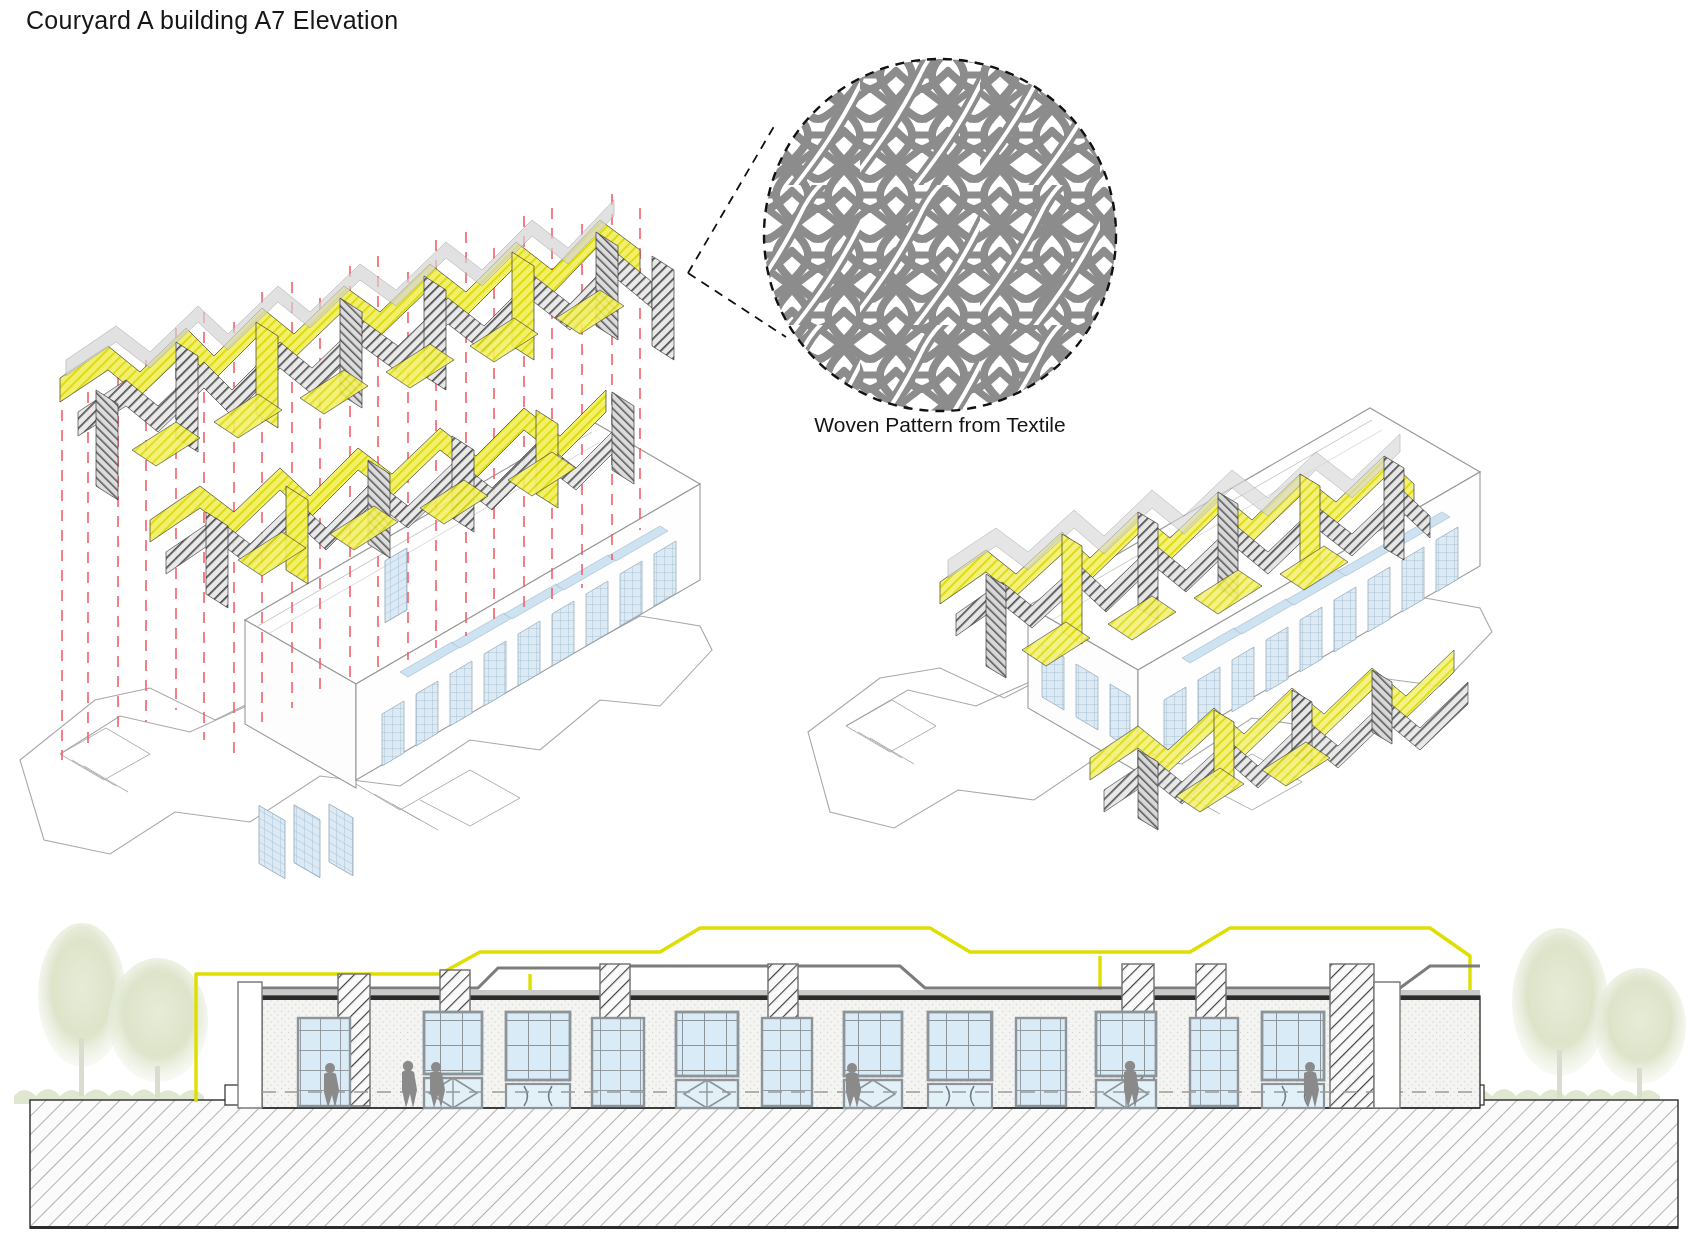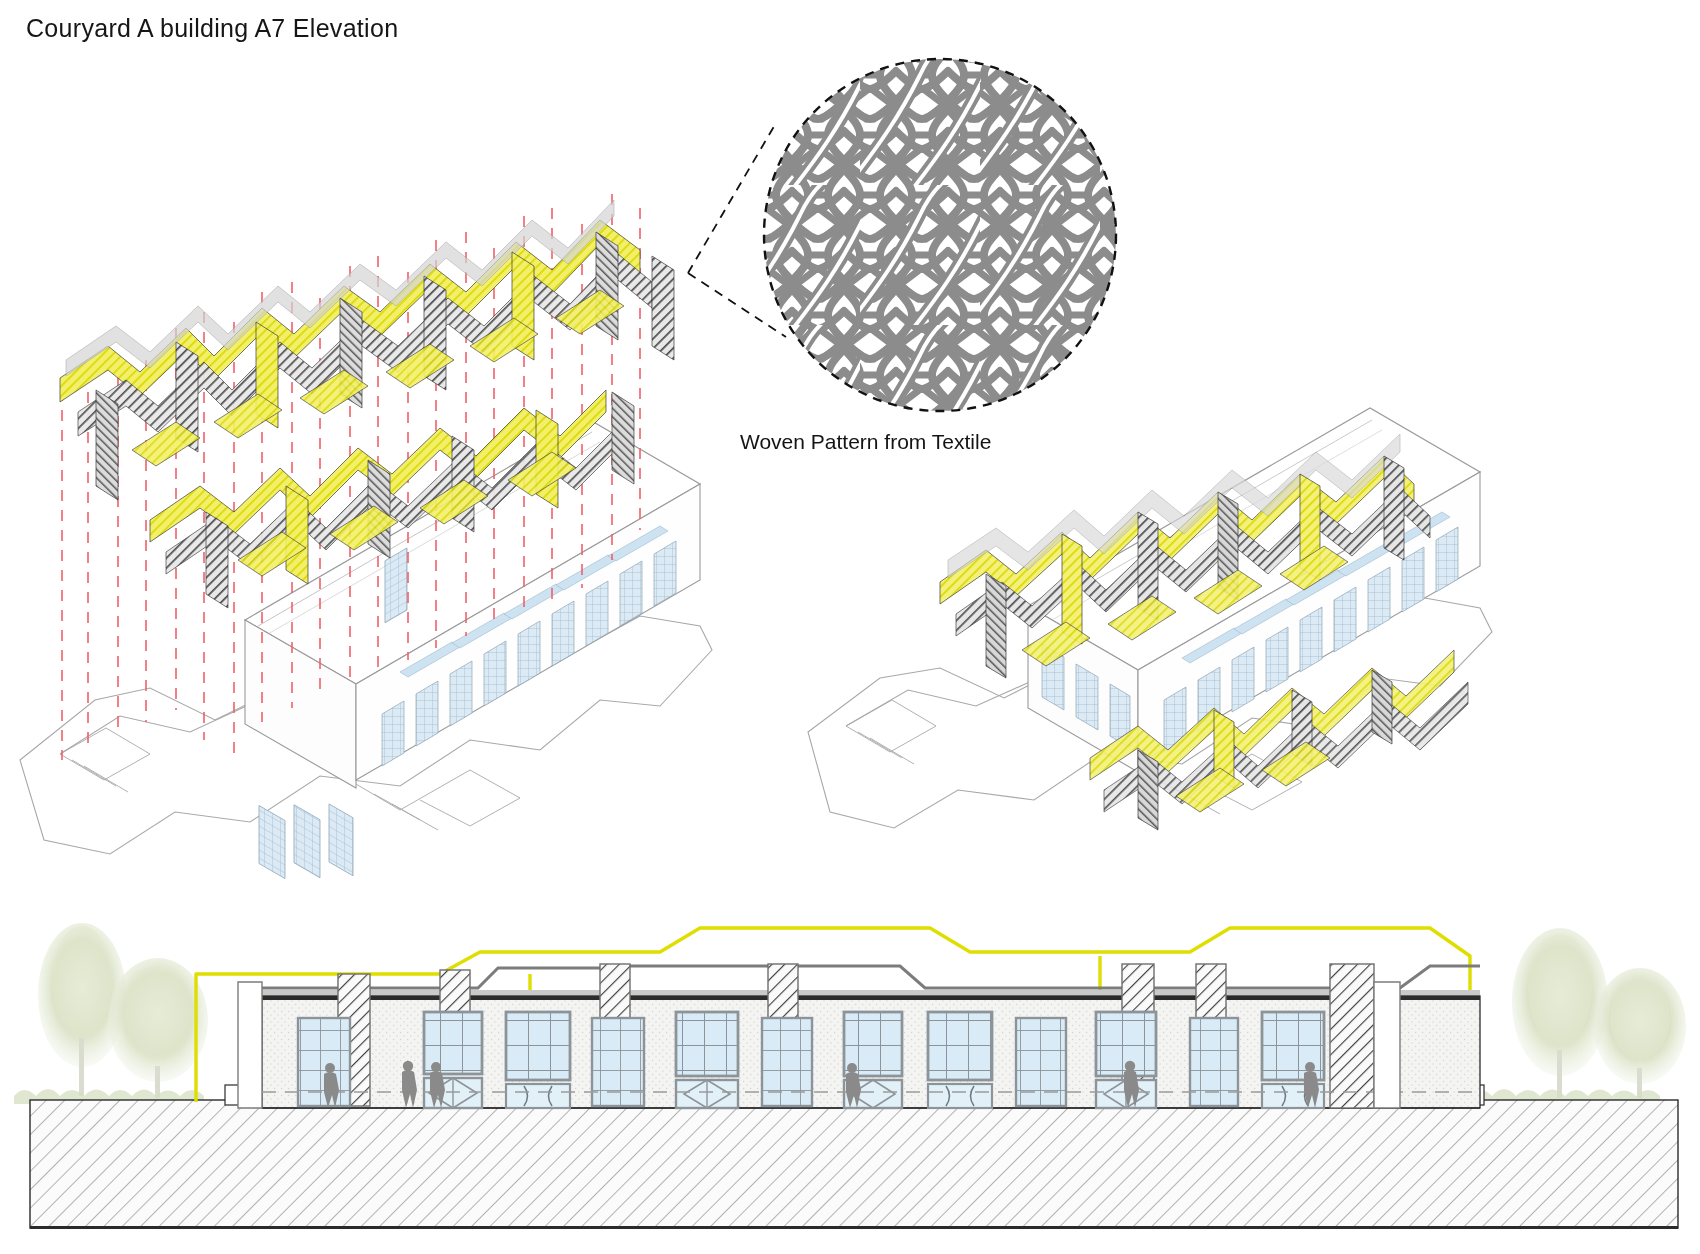--- a/index.html
+++ b/index.html
@@ -8,36 +8,35 @@
     font-family:"Liberation Sans","DejaVu Sans",sans-serif;
     color:#1a1a1a;
   }
   .board{position:absolute;inset:0;}
 
   
   #page-title{
     position:absolute;left:26px;top:6px;
     font-size:25px;letter-spacing:.3px;font-weight:400;color:#161616;
     white-space:nowrap;
-    margin-top:8px;
   }
 
   
   .panel{position:absolute;}
   .panel svg{display:block;overflow:visible;}
 
   #axo-exploded{left:0px;  top:60px;  width:760px; height:820px;}
   #axo-assembled{left:790px;top:360px; width:760px; height:520px;}
   #detail-callout{left:740px;top:45px;  width:400px; height:400px;}
   #elevation{left:0px;  top:870px; width:1700px;height:384px;}
 
   
   #callout-caption{
-    position:absolute;left:740px;top:428px;width:400px;
-    line-height:1.32;
+    position:absolute;left:740px;top:411px;width:400px;
+    text-align:center;line-height:1.32;
   }
   #callout-caption .en{font-size:21px;color:#141414;display:block;}
   #callout-caption .zh{font-size:21px;color:#141414;display:block;
     font-family:"DejaVu Sans",sans-serif;letter-spacing:1px;}
 </style>
 </head>
 <body>
 
 <div class="board">
 

